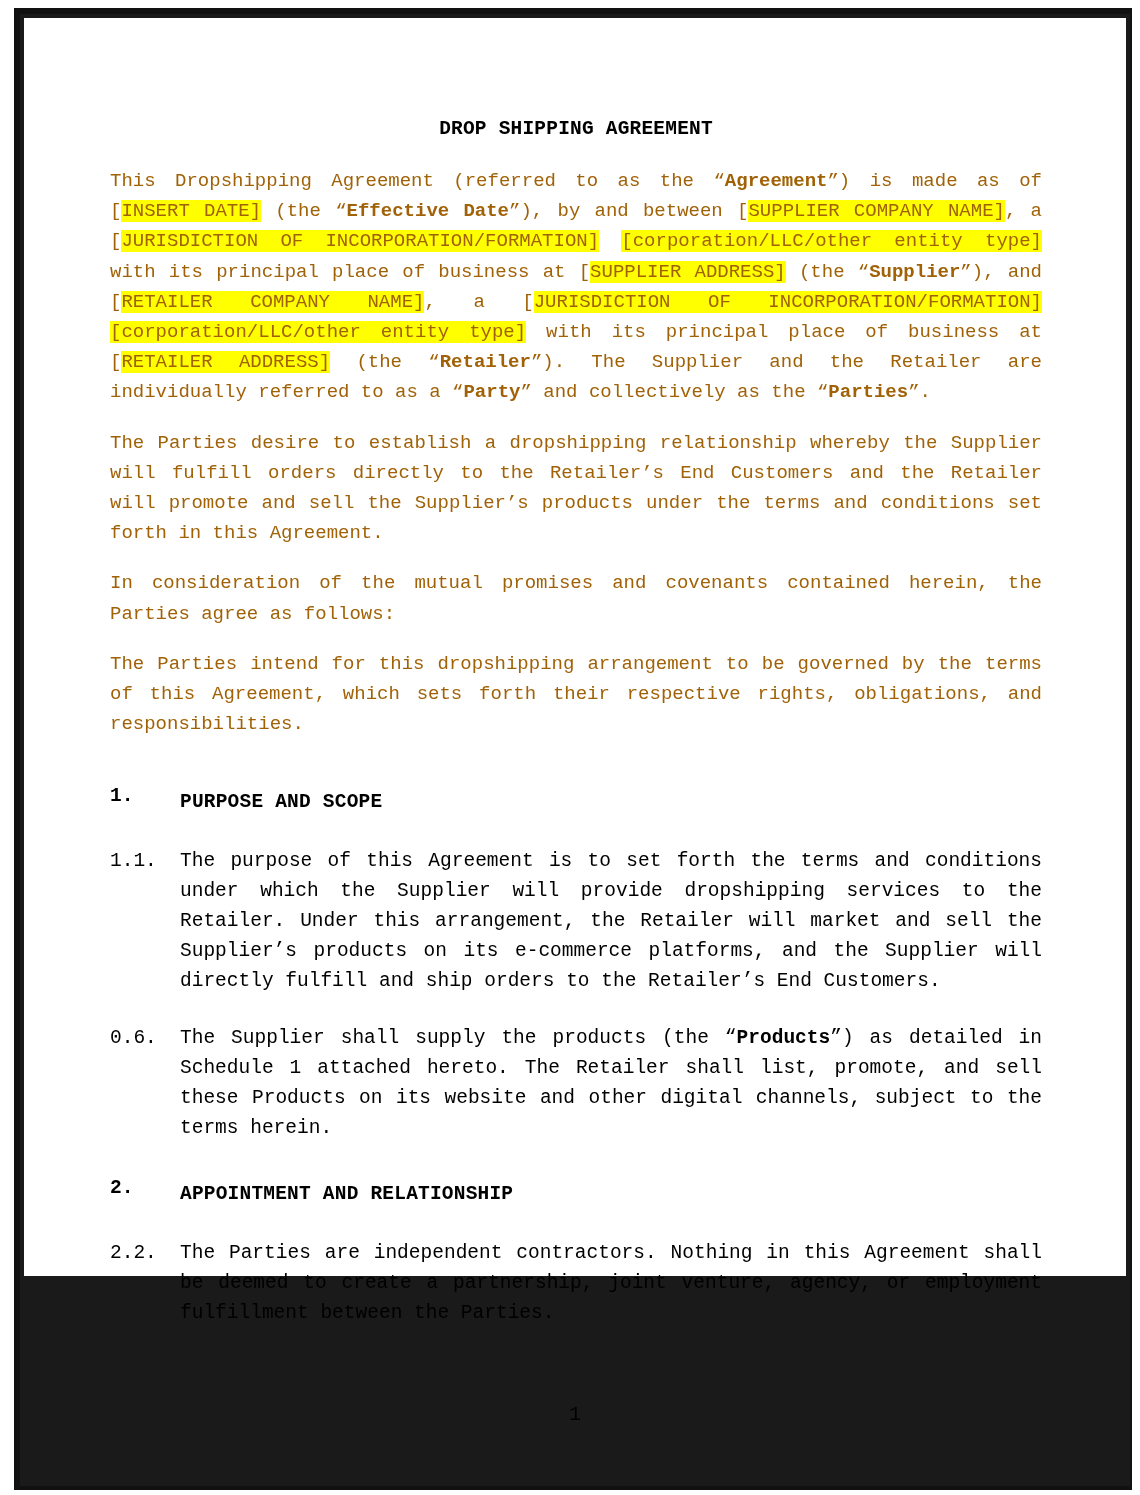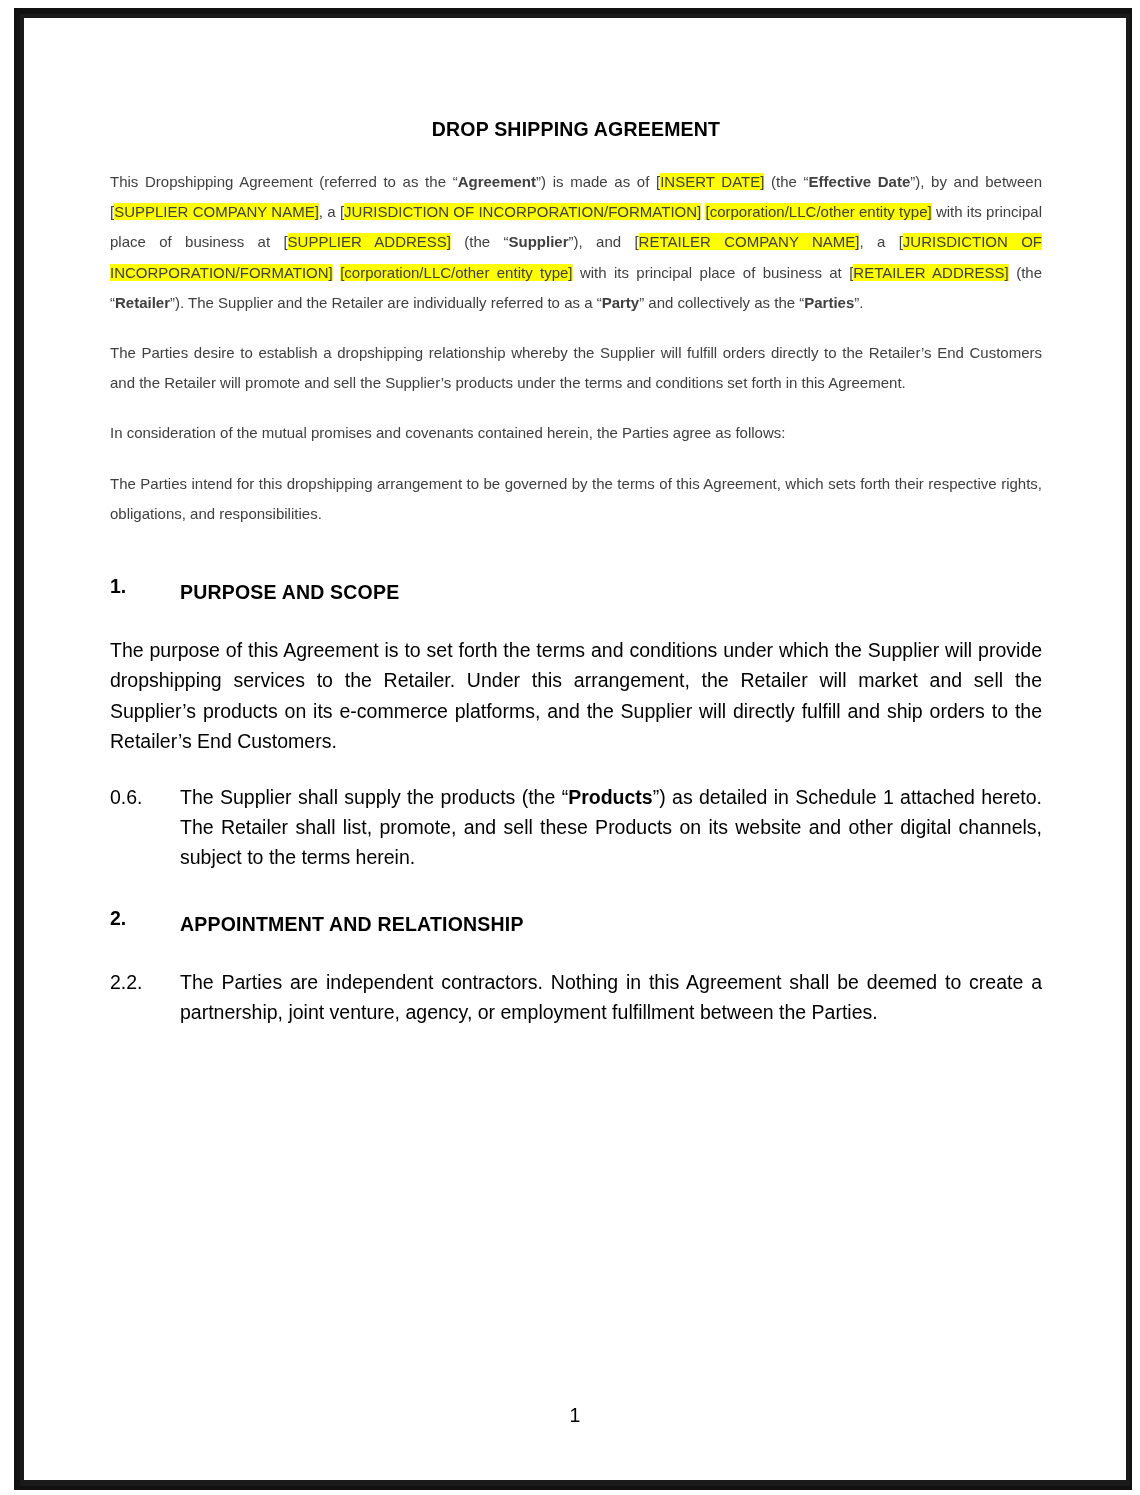--- a/index.html
+++ b/index.html
@@ -32,22 +32,23 @@
     width: 1110px;
     height: 1472px;
     background: #1a1a1a;
   }
 
   #page {
     position: absolute;
     left: 24px;
     top: 18px;
     width: 1102px;
-    height: 1462px;
+    height: 1258px;
     background: #ffffff;
+    font-family: Liberation Mono, monospace;
   }
 
   #content {
     position: absolute;
     left: 86px;
     top: 0;
     width: 932px;
     height: 100%;
     padding-top: 100px;
   }
@@ -55,26 +56,26 @@
   h1#doc-title {
     font-size: 19.5px;
     font-weight: bold;
     text-align: center;
     margin: 0 0 26px 0;
     letter-spacing: 0.2px;
     color: #000;
   }
 
   p.para {
-    font-size: 15px;
+    font-size: 19px;
     line-height: 30.2px;
     text-align: justify;
     text-justify: inter-word;
     margin: 0 0 20px 0;
-    color: #404040;
+    color: #a16207;
     hyphens: none;
   }
 
   .hl {
     background-color: #ffff00;
   }
 
   b, strong { font-weight: bold; }
 
   
@@ -147,20 +148,21 @@
     <p class="para">The Parties intend for this dropshipping arrangement to be governed by the terms of this Agreement, which sets forth their respective rights, obligations, and responsibilities.</p>
 
     <div class="spacer-lg"></div>
 
     <div class="clause heading">
       <div class="num">1.</div>
       <div class="body">PURPOSE AND SCOPE</div>
     </div>
 
     <div class="clause sub">
+      <div class="num">1.1.</div>
       <div class="body">The purpose of this Agreement is to set forth the terms and conditions under which the Supplier will provide dropshipping services to the Retailer. Under this arrangement, the Retailer will market and sell the Supplier’s products on its e-commerce platforms, and the Supplier will directly fulfill and ship orders to the Retailer’s End Customers.</div>
     </div>
 
     <div class="clause sub-last">
       <div class="num">0.6.</div>
       <div class="body"><span>The Supplier shall supply the products (the “</span><b>Products</b><span>”) as detailed in Schedule 1 attached hereto. The Retailer shall list, promote, and sell these Products on its website and other digital channels, subject to the terms herein.</span></div>
     </div>
 
     <div class="clause heading">
       <div class="num">2.</div>

